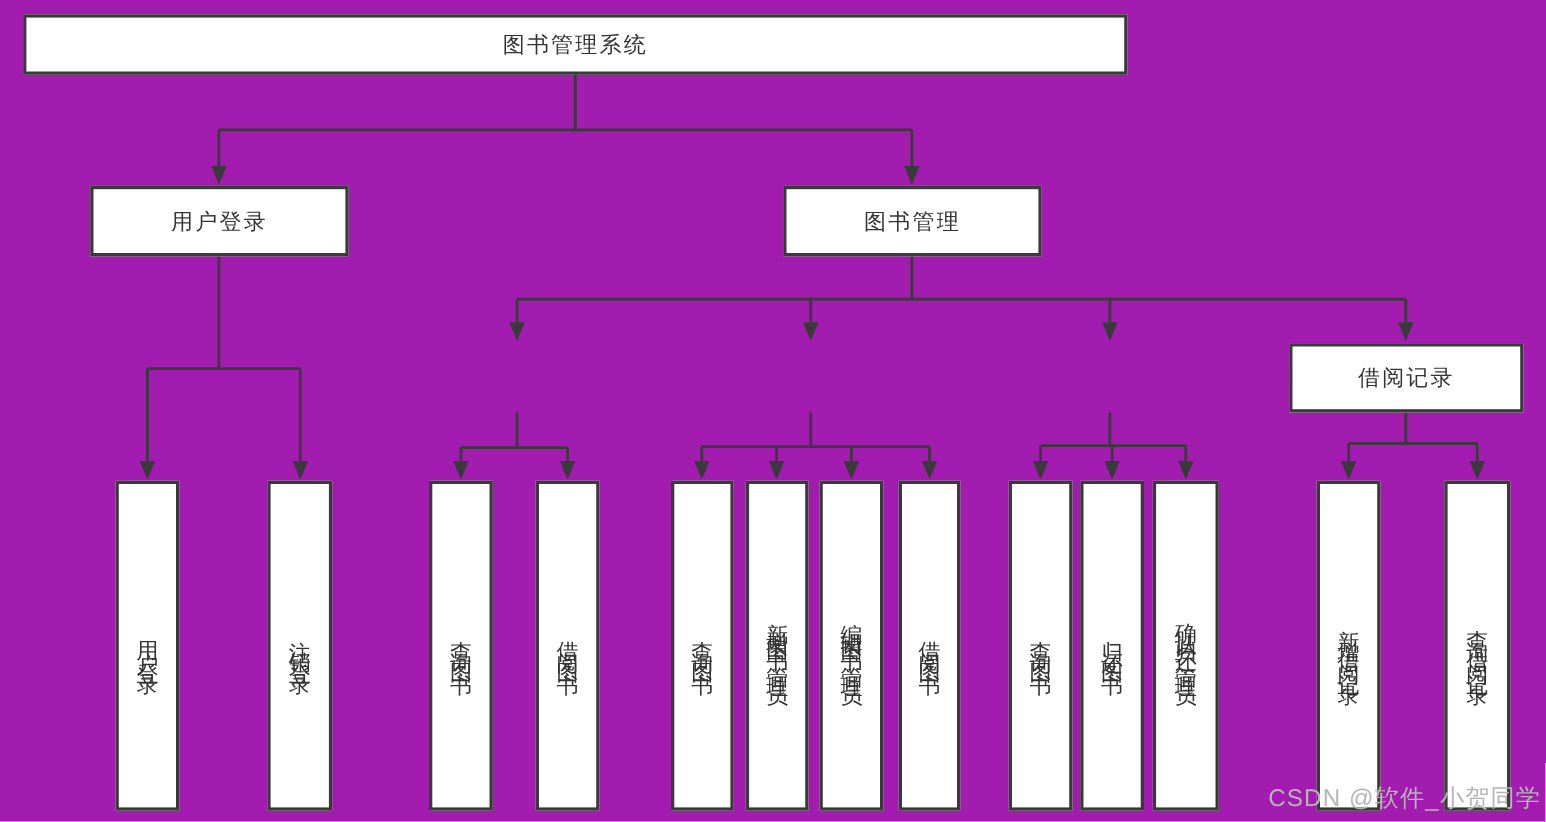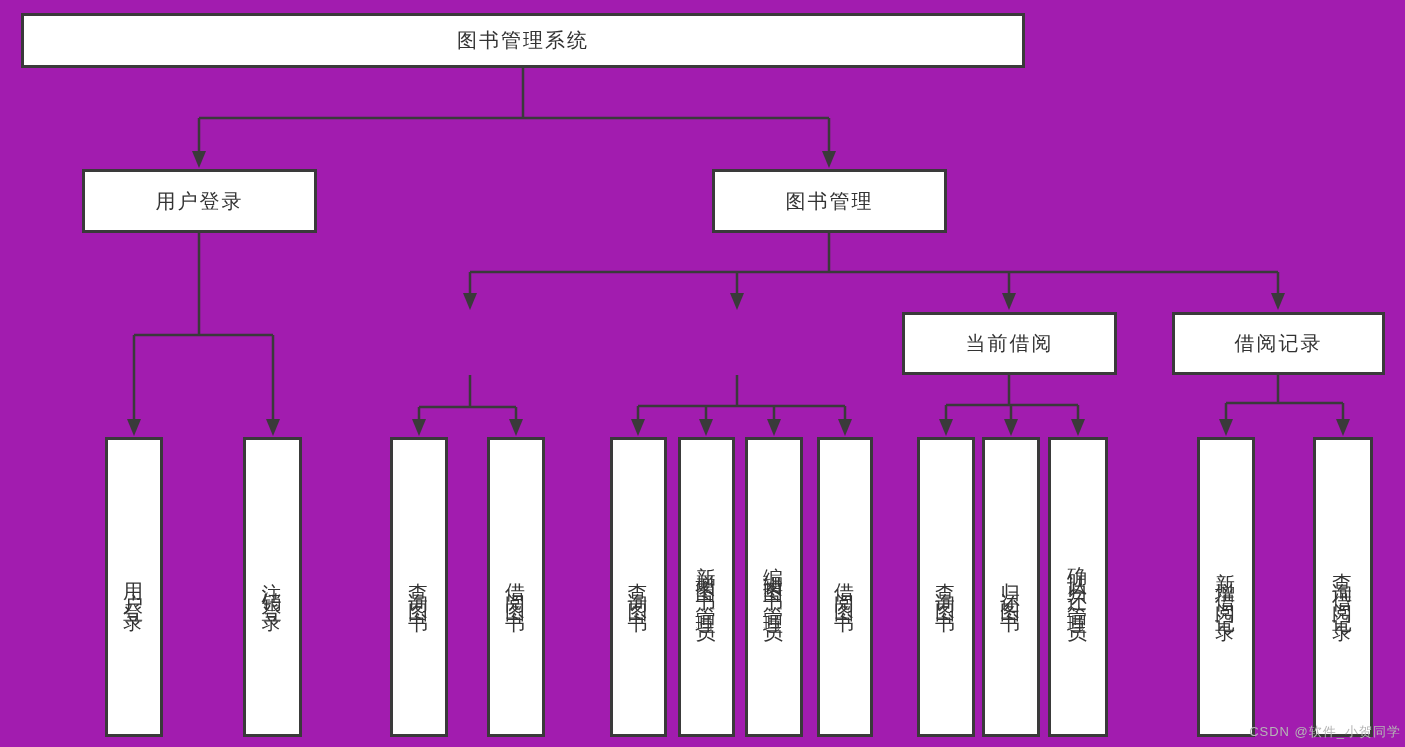--- a/index.html
+++ b/index.html
@@ -30,21 +30,21 @@
   .vbox {
     writing-mode:vertical-rl;
     text-orientation:mixed;
     letter-spacing:10px;
     white-space:normal;
     font-size:20px;
   }
   .watermark {
     position:absolute;
     right:4px; bottom:6px;
-    font-size:13px;
+    font-size:22px;
     letter-spacing:1px;
     color:#b5b5b5;
     z-index:5;
   }
 </style>
 </head>
 <body>
 
 <div class="canvas">
 
@@ -96,21 +96,20 @@
       <polygon points="1219,419 1233,419 1226,436" fill="#3a3a3a" stroke="none"></polygon>
       <polygon points="1336,419 1350,419 1343,436" fill="#3a3a3a" stroke="none"></polygon>
     </g>
   </svg>
 
   <div class="box" style="left:21px; top:13px; width:1004px; height:55px;">图书管理系统</div>
 
   <div class="box" style="left:82px; top:169px; width:235px; height:64px;">用户登录</div>
   <div class="box" style="left:712px; top:169px; width:235px; height:64px;text-align:center;">图书管理</div>
 
-  <div class="box" style="left:902px; top:312px; width:215px; height:63px;">当前借阅</div>
   <div class="box" style="left:1172px; top:312px; width:213px; height:63px;">借阅记录</div>
 
   <div class="box vbox" style="left:105px; top:437px; width:58px; height:300px;">用户登录</div>
   <div class="box vbox" style="left:243px; top:437px; width:59px; height:300px;">注销登录</div>
 
   <div class="box vbox" style="left:390px; top:437px; width:58px; height:300px;">查询图书</div>
   <div class="box vbox" style="left:487px; top:437px; width:58px; height:300px;">借阅图书</div>
 
   <div class="box vbox" style="left:610px; top:437px; width:57px; height:300px;">查询图书</div>
   <div class="box vbox" style="left:678px; top:437px; width:57px; height:300px; letter-spacing:8px;">新增图书（管理员）</div>

